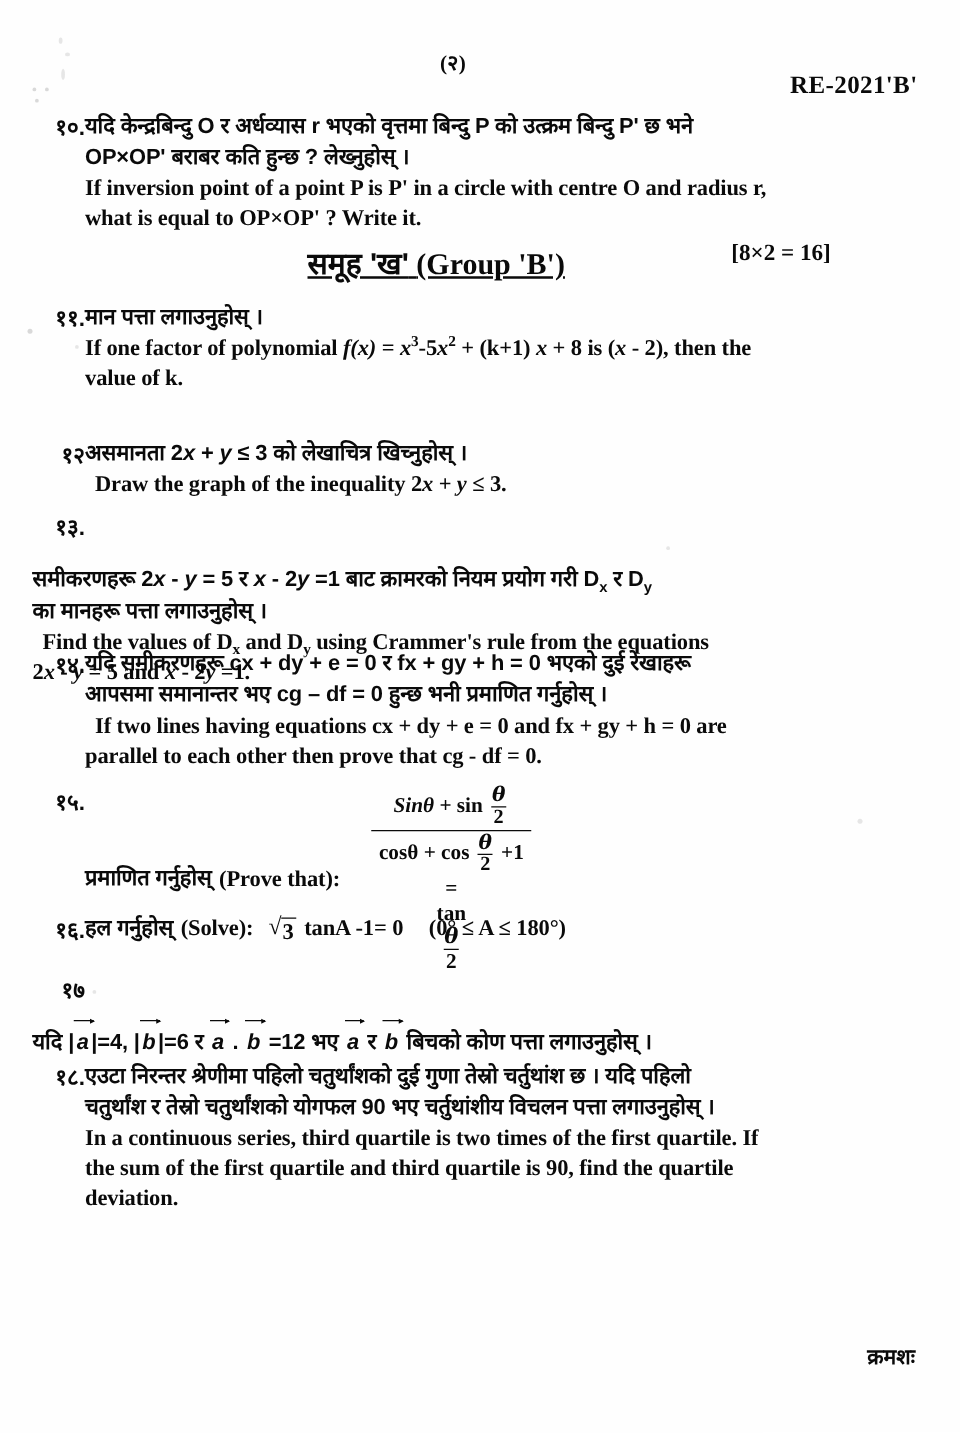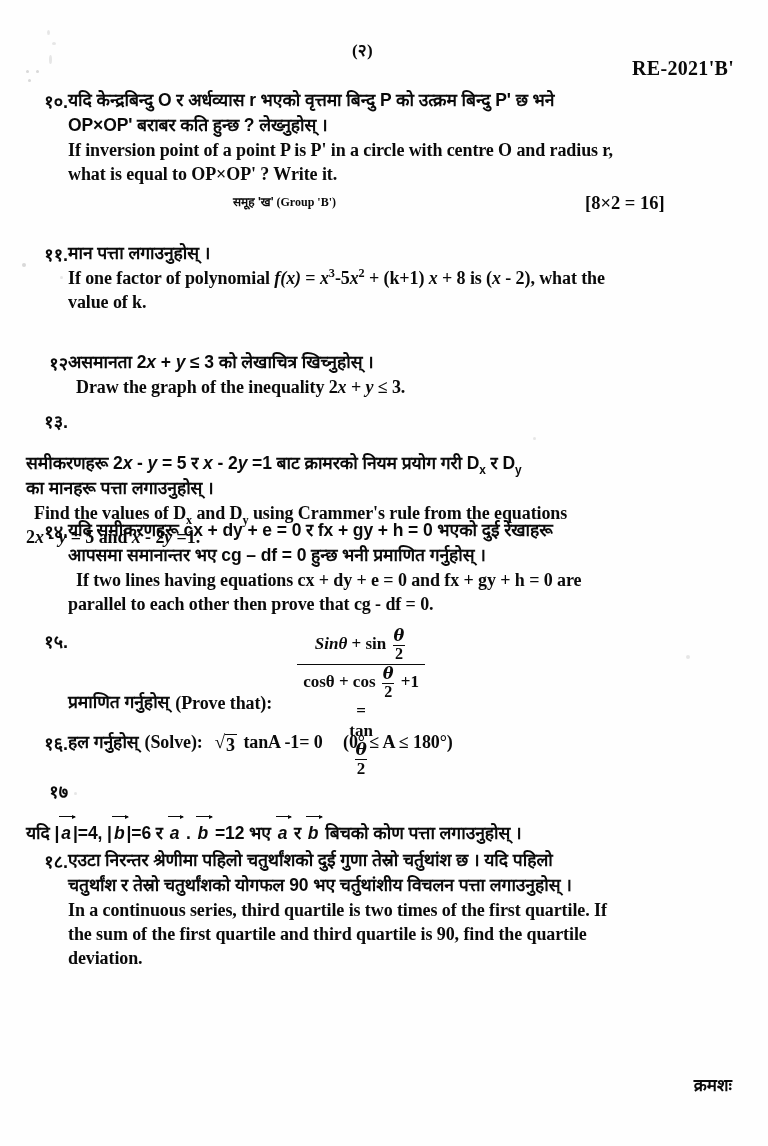--- a/index.html
+++ b/index.html
@@ -82,24 +82,25 @@
   
   .group-row {
     position: absolute;
     top: 193px;
     left: 0;
     width: 768px;
     height: 30px;
   }
   .group-title {
     position: absolute;
-    left: 233px;
+    left: 246px;
     top: 0;
-    font-size: 12px;
-    font-weight: bold;
+    font-size: 24px;
+    font-weight: bold;
+    text-decoration: underline;
   }
   .group-title .gnp {
     font-family: "Liberation Sans", "DejaVu Sans", sans-serif;
   }
   .group-marks {
     position: absolute;
     left: 585px;
     top: 0;
     font-size: 18.5px;
     font-weight: bold;
@@ -255,21 +256,21 @@
       <span>(Group 'B')</span>
     </div>
     <div class="group-marks">[8×2 = 16]</div>
   </div>
 
   <div class="qblock" id="q11">
     <div class="qnum">११.</div>
     <div class="qbody">
       <div class="np">मान पत्ता लगाउनुहोस् ।</div>
       <div class="en">
-        <span>If one factor of polynomial </span><i class="v">f</i><i class="v">(x)</i> = <i class="v">x</i><span class="sup">3</span>-5<i class="v">x</i><span class="sup">2</span> + (k+1) <i class="v">x</i> + 8<span> is </span>(<i class="v">x</i> - 2)<span>, what the</span>
+        <span>If one factor of polynomial </span><i class="v">f</i><i class="v">(x)</i> = <i class="v">x</i><span class="sup">3</span>-5<i class="v">x</i><span class="sup">2</span> + (k+1) <i class="v">x</i> + 8<span> is </span>(<i class="v">x</i> - 2)<span>, then the</span>
       </div>
       <div class="en">value of k.</div>
     </div>
   </div>
 
   <div class="qblock" id="q12">
     <div class="qnum">१२</div>
     <div class="qbody">
       <div class="np">
         <span>असमानता </span>2<i class="v">x</i> + <i class="v">y</i> ≤ 3<span> को लेखाचित्र खिच्नुहोस् ।</span>

